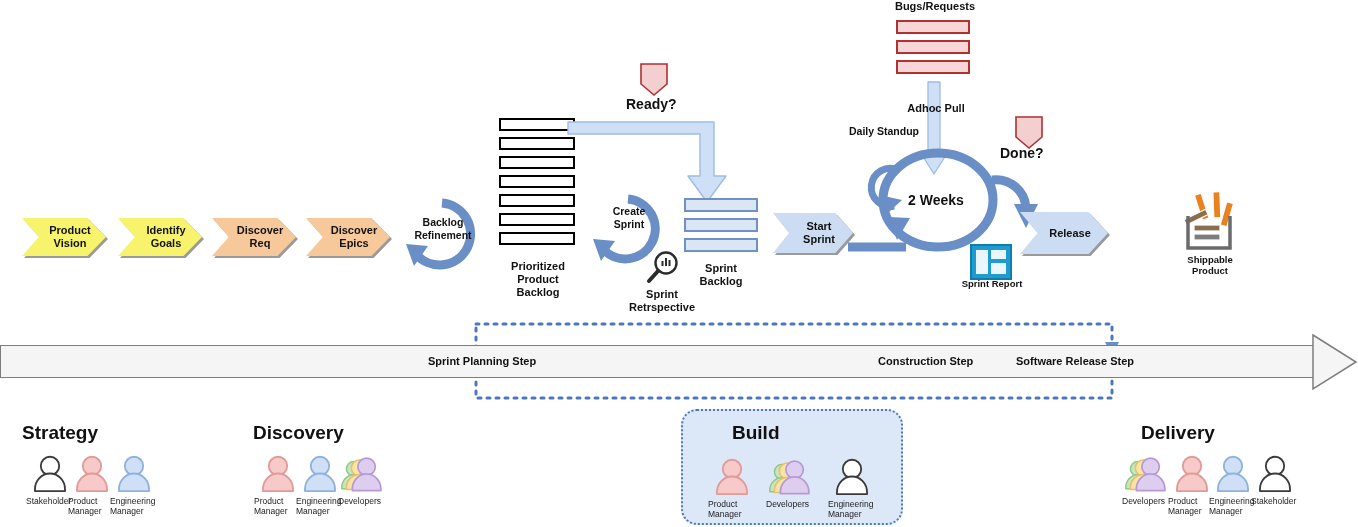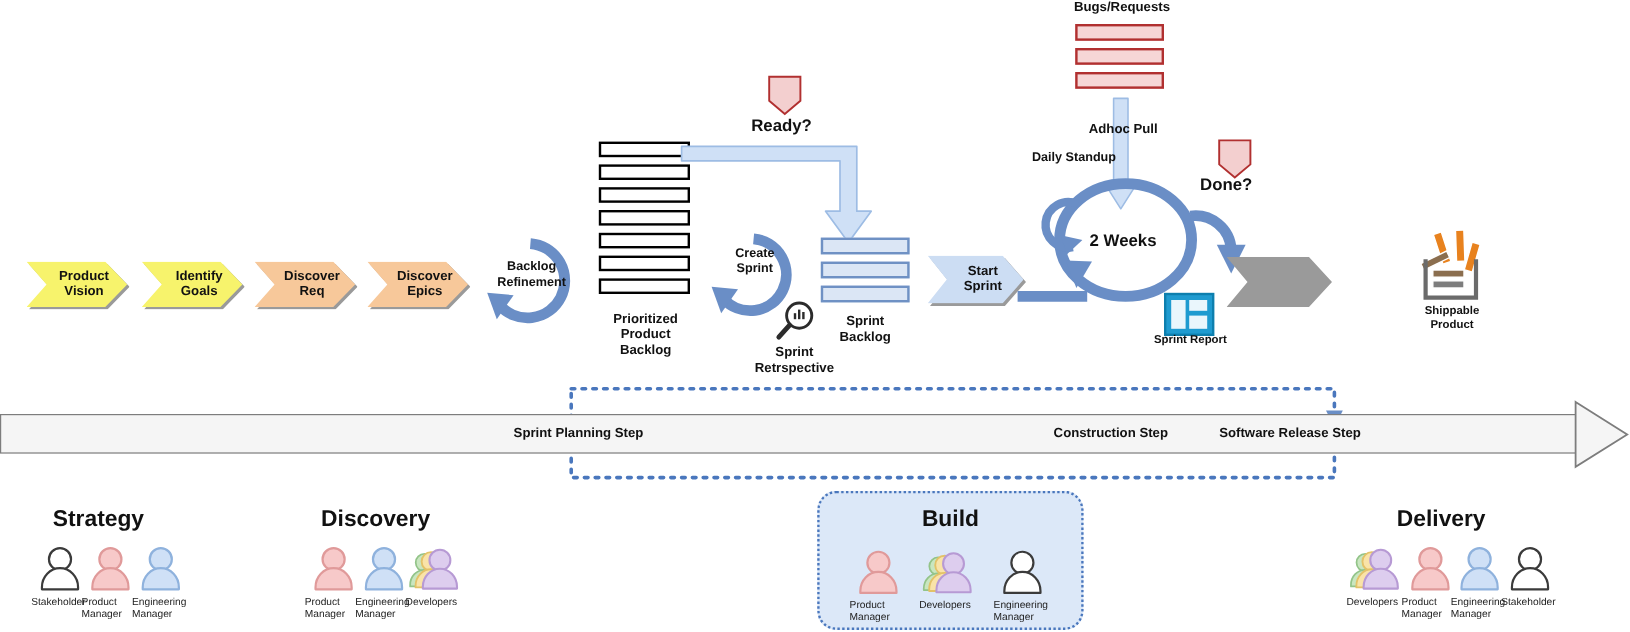--- a/index.html
+++ b/index.html
@@ -89,21 +89,21 @@
   .timeline-label {
     position: absolute;
     font-size: 11px; font-weight: bold; color: #111;
     white-space: nowrap;
   }
 
   
   .phase-title {
     position: absolute;
     font-size: 19px; font-weight: bold; color: #111;
-    text-align: center;
+    text-align: left;
   }
   .persona { position: absolute; text-align: left; }
   .persona-label {
     font-size: 8.5px; color: #222; line-height: 1.15;
     margin-top: 1px; white-space: pre-line;
   }
   .build-box {
     position: absolute;
     background: #dce8f8;
     border: 2.5px dotted #4a77bd;
@@ -218,37 +218,40 @@
 
     <path d="M58 48 A 19 19 0 1 0 54 84" fill="none" stroke="#6a8ec6" stroke-width="7"></path>
     <polygon points="44,74 62,78 49,90" fill="#6a8ec6"></polygon>
 
     <path d="M8 125 H66" fill="none" stroke="#6a8ec6" stroke-width="9"></path>
     <polygon points="48,95 70,96 57,118" fill="#6a8ec6"></polygon>
 
     <path d="M152 58 A 30 30 0 0 1 186 86" fill="none" stroke="#6a8ec6" stroke-width="9"></path>
     <polygon points="174,82 198,82 186,106" fill="#6a8ec6"></polygon>
   </svg>
-  <div class="loop-text" style="left:838px; top:125px; width:92px; text-align:right;">Daily Standup</div>
+  <div class="loop-text" style="left:838px; top:125px; width:92px; text-align:center;">Daily Standup</div>
   <div class="weeks-text" style="left:908px; top:192px;">2 Weeks</div>
 
   <svg class="abs" style="left:970px; top:244px;" width="42" height="36">
     <rect x="1" y="1" width="40" height="34" fill="#1f9bd0" stroke="#0d7fae" stroke-width="2"></rect>
     <rect x="6" y="6" width="12" height="24" fill="#eaf6fc"></rect>
     <rect x="21" y="6" width="15" height="9" fill="#eaf6fc"></rect>
     <rect x="21" y="19" width="15" height="11" fill="#eaf6fc"></rect>
   </svg>
   <div class="caption caption-sm" style="left:948px; top:278px; width:88px;">Sprint Report</div>
 
   <svg class="abs" style="left:1014px; top:115px;" width="30" height="36">
     <path d="M2 2 H28 V22 L15 33 L2 22 Z" fill="#f3cfcf" stroke="#b13030" stroke-width="1.6"></path>
   </svg>
   <div class="bigq" style="left:1000px; top:145px;">Done?</div>
 
   <div class="chev-shadow" style="left:1022px; top:214px; width:88px; height:42px;"></div>
+  <div class="chev chev-blue" style="left:1020px; top:212px; width:88px; height:42px;">
+    <span class="chev-label">Release</span>
+  </div>
 
   <svg class="abs" style="left:1180px; top:194px;" width="60" height="62">
     <g transform="rotate(-18 30 30)">
       <rect x="24" y="-2" width="7" height="26" fill="#e8821e" stroke="#fff" stroke-width="1.2"></rect>
     </g>
     <g transform="rotate(-2 30 30)">
       <rect x="34" y="-2" width="7" height="26" fill="#e8821e" stroke="#fff" stroke-width="1.2"></rect>
     </g>
     <g transform="rotate(16 30 30)">
       <rect x="40" y="4" width="7" height="24" fill="#e8821e" stroke="#fff" stroke-width="1.2"></rect>

